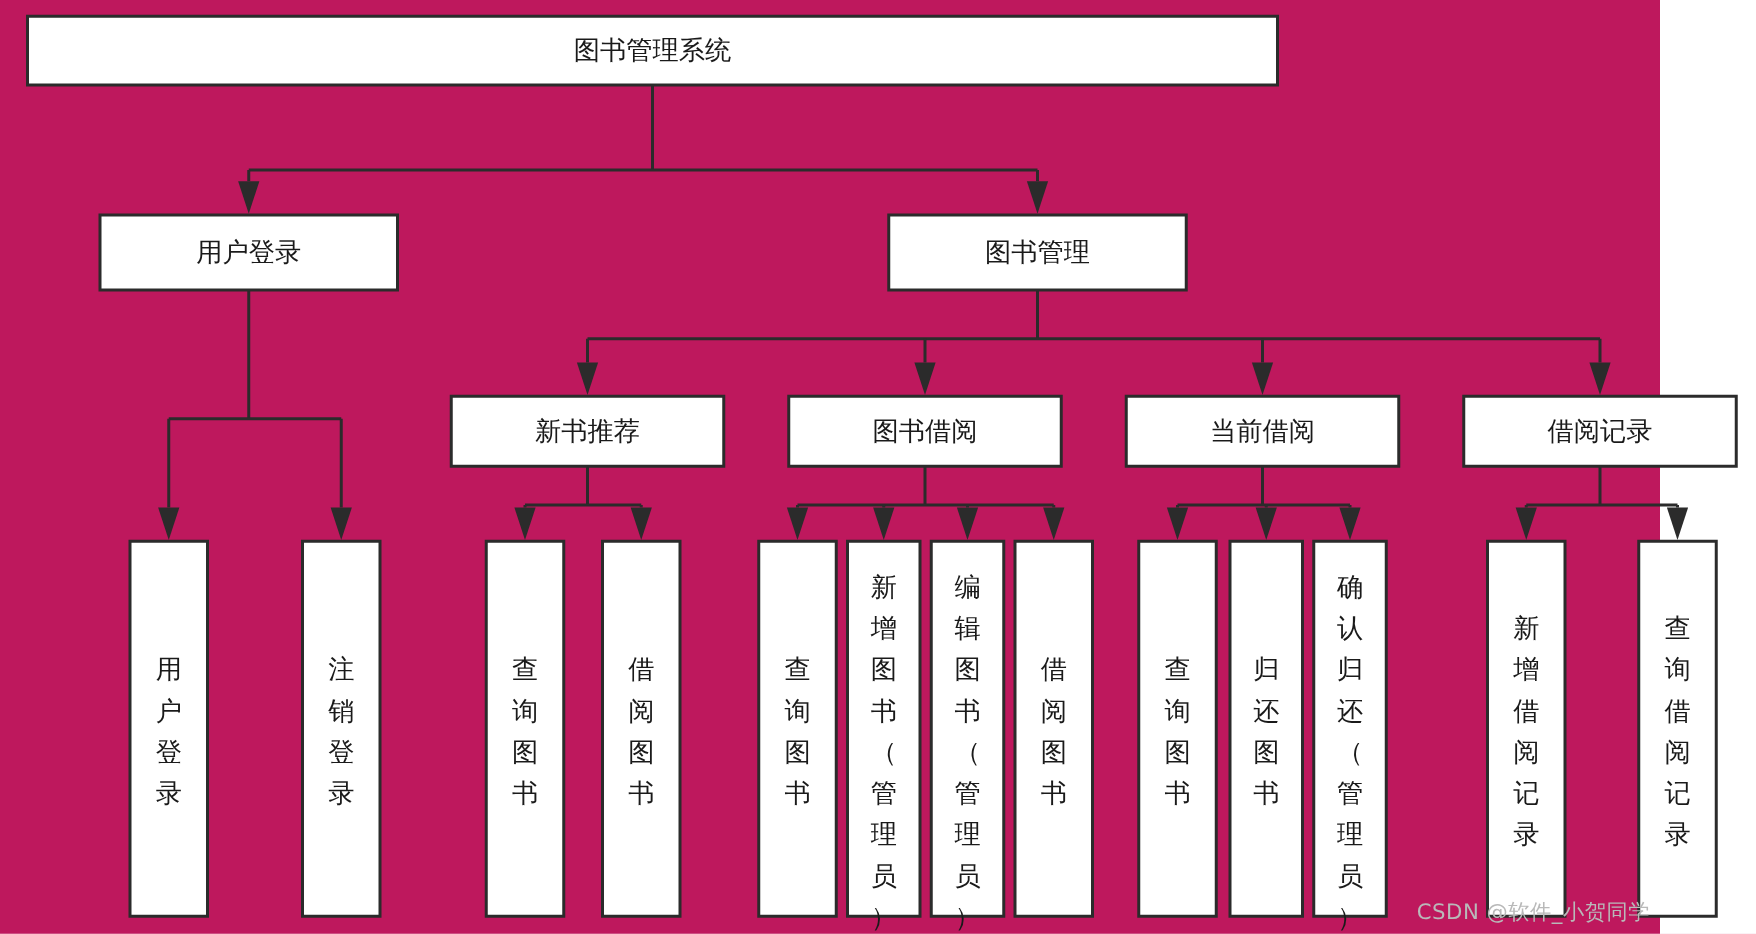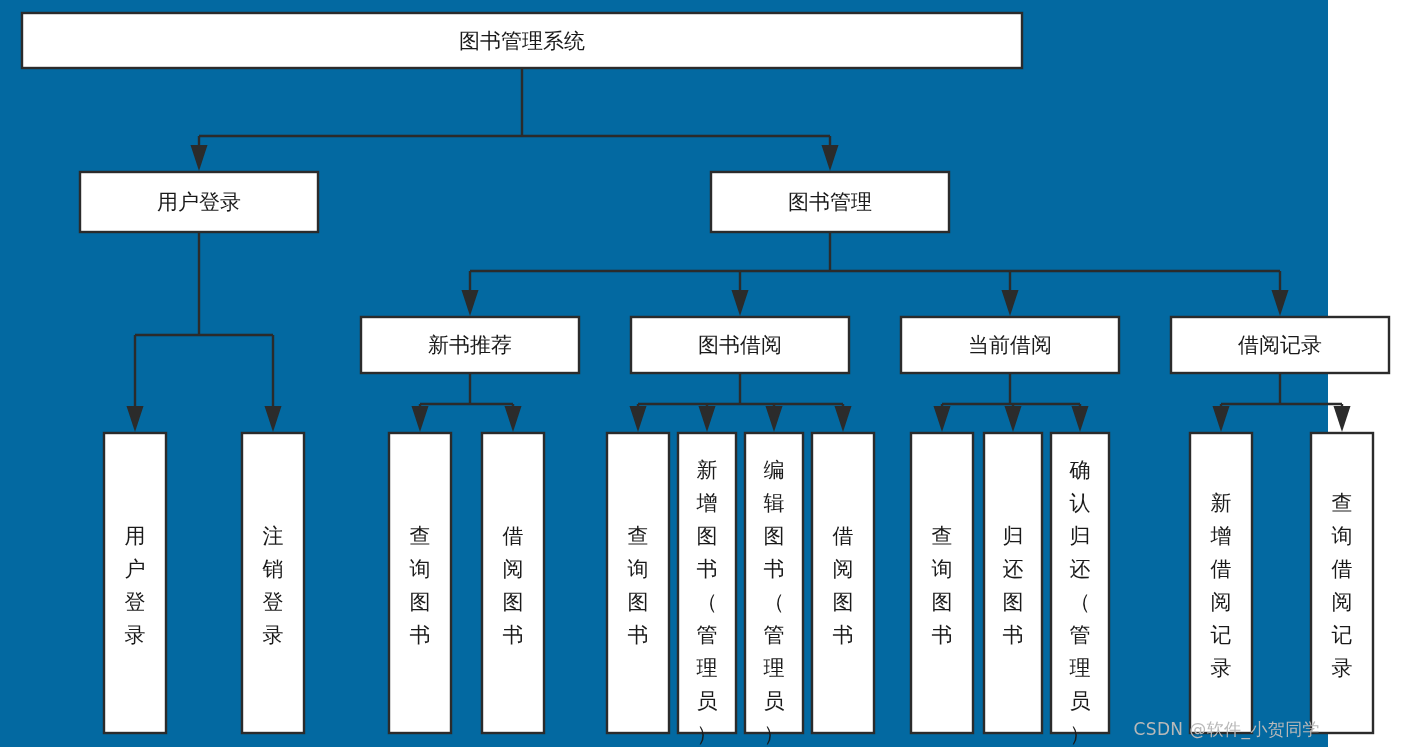--- a/index.html
+++ b/index.html
@@ -11,21 +11,21 @@
   body {
     font-family: "DejaVu Sans", "Liberation Sans", sans-serif;
     width: 1405px;
     height: 747px;
     overflow: hidden;
   }
   #diagram-root {
     position: relative;
     width: 1328px;
     height: 747px;
-    background: #0369a1;
+    background: #be185d;
   }
   svg#diagram-canvas {
     position: absolute;
     left: 0;
     top: 0;
     width: 1405px;
     height: 747px;
     display: block;
   }
   .node-box {

